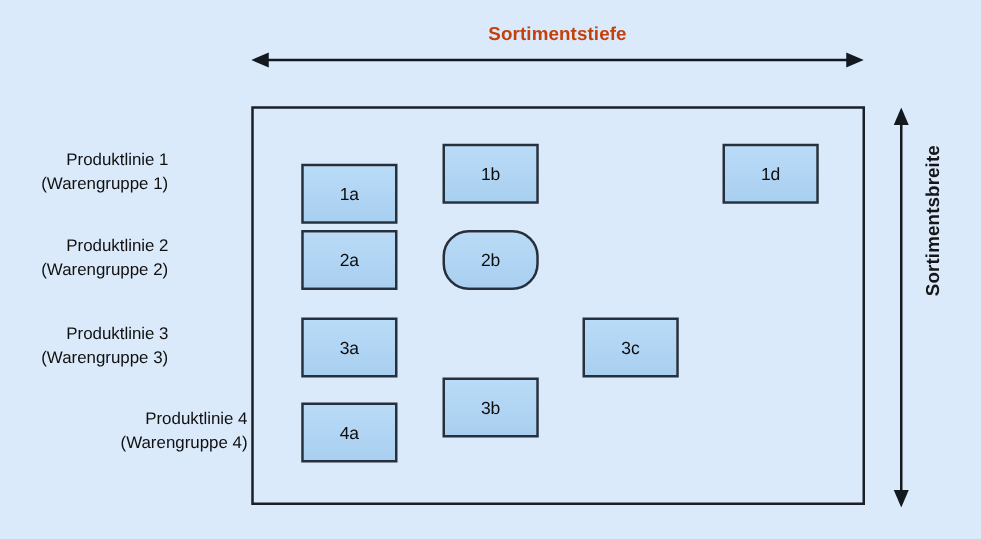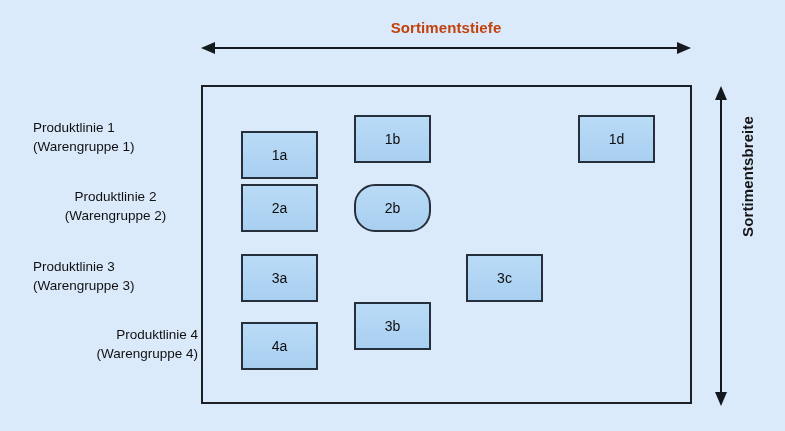--- a/index.html
+++ b/index.html
@@ -75,21 +75,21 @@
 
   
   .row-label {
     position: absolute;
     left: 33px;
     width: 165px;
     font-size: 13.5px;
     line-height: 19px;
     color: #101010;
   }
-  .row-label .l1 { display: block; }
+  .row-label .l1 { display: block; margin-left: 20px; }
   .row-label .l2 { display: block; }
 
   
   .product-box {
     position: absolute;
     width: 77px;
     height: 48px;
     box-sizing: border-box;
     border: 2px solid #26303c;
     background: linear-gradient(180deg, #b9dbf7 0%, #a9cff0 100%);
@@ -126,21 +126,21 @@
 
   <div class="dim-title-right">Sortimentsbreite</div>
 
   <div class="assortment-box"></div>
 
   <div class="row-label" style="top:118px;">
     <span class="l1">Produktlinie 1</span>
     <span class="l2">(Warengruppe 1)</span>
   </div>
 
-  <div class="row-label" style="top:187px;text-align:center;">
+  <div class="row-label" style="top:187px;">
     <span class="l1">Produktlinie 2</span>
     <span class="l2">(Warengruppe 2)</span>
   </div>
 
   <div class="row-label" style="top:257px;">
     <span class="l1">Produktlinie 3</span>
     <span class="l2">(Warengruppe 3)</span>
   </div>
 
   <div class="row-label" style="top:325px;text-align:right;">

